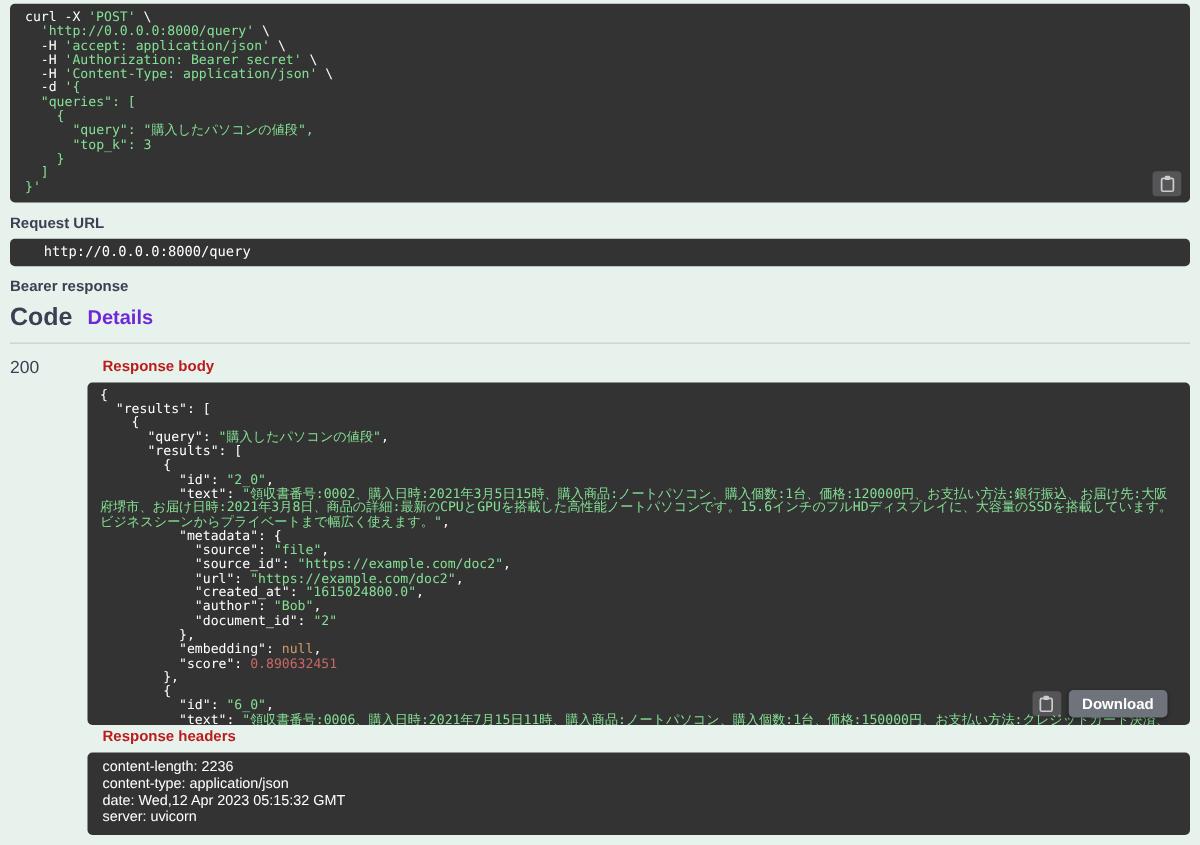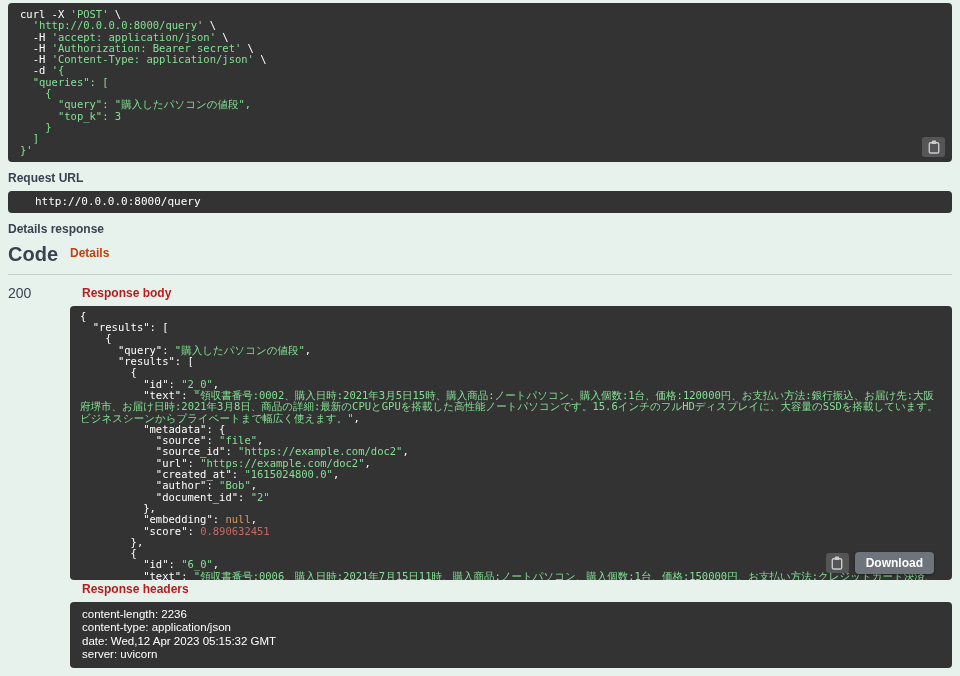--- a/index.html
+++ b/index.html
@@ -52,23 +52,23 @@
   
   .resp-head { display: flex; margin-top: 7px; }
   .col-code { width: 62px; flex: 0 0 62px; }
   .col-details { flex: 1; min-width: 0; }
   .th-code {
     font-size: 20px;
     font-weight: 700;
     color: #3b4151;
   }
   .th-details {
-    font-size: 12px;
-    font-weight: 700;
-    color: #c2410c;
+    font-size: 16px;
+    font-weight: 700;
+    color: #6d28d9;
     padding-top: 3px;
   }
   .divider {
     border-bottom: 1px solid rgba(59, 65, 81, 0.2);
     margin-top: 8px;
   }
   .resp-row { display: flex; padding-top: 9px; }
   .status-code {
     font-size: 14px;
     color: #3b4151;
@@ -166,21 +166,21 @@
       </span>
     </button>
   </div>
 
   <div class="section-label mt9">Request URL</div>
 
   <div class="code-block url-block">
     <pre>http://0.0.0.0:8000/query</pre>
   </div>
 
-  <div class="section-label mt9">Details response</div>
+  <div class="section-label mt9">Bearer response</div>
 
   <div class="resp-head">
     <div class="col-code th-code">Code</div>
     <div class="col-details th-details">Details</div>
   </div>
 
   <div class="divider"></div>
 
   <div class="resp-row">
     <div class="col-code status-code">200</div>

